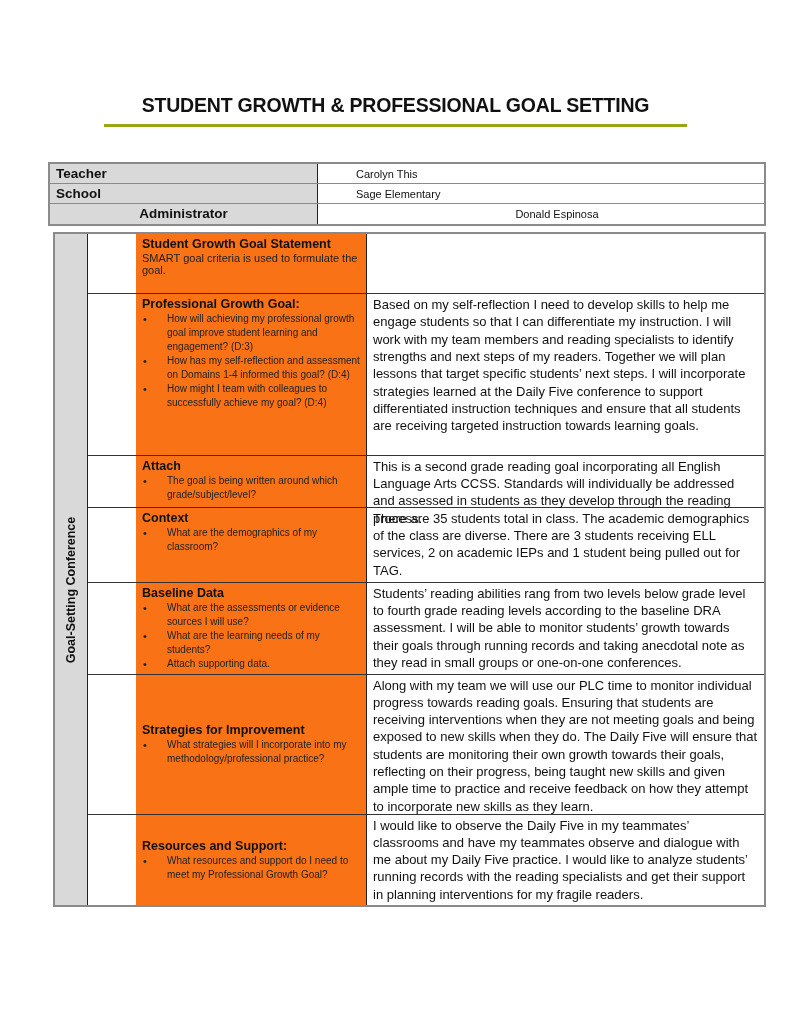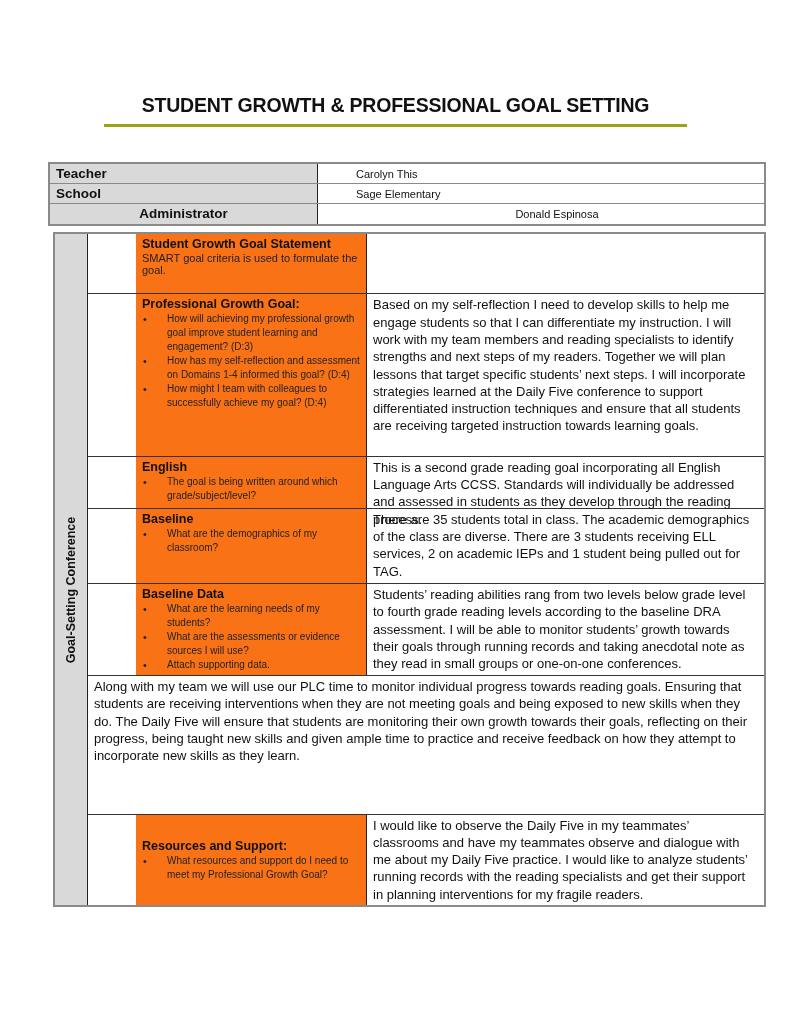--- a/index.html
+++ b/index.html
@@ -199,51 +199,57 @@
             <li>How will achieving my professional growth goal improve student learning and engagement? (D:3)</li>
             <li>How has my self-reflection and assessment on Domains 1-4 informed this goal? (D:4)</li>
             <li>How might I team with colleagues to successfully achieve my goal? (D:4)</li>
           </ul>
         </div>
         <div class="g-right">Based on my self-reflection I need to develop skills to help me engage students so that I can differentiate my instruction.  I will work with my team members and reading specialists to identify strengths and next steps of my readers.  Together we will plan lessons that target specific students’ next steps.  I will incorporate strategies learned at the Daily Five conference to support differentiated instruction techniques and ensure that all students are receiving targeted instruction towards learning goals.</div>
       </div>
 
       <div class="g-row" style="height:52px">
         <div class="g-left">
-          <div class="g-heading">English</div>
+          <div class="g-heading">Attach</div>
           <ul class="g-bullets">
             <li>The goal is being written around which grade/subject/level?</li>
           </ul>
         </div>
         <div class="g-right">This is a second grade reading goal incorporating all English Language Arts CCSS.  Standards will individually be addressed and assessed in students as they develop through the reading process.</div>
       </div>
 
       <div class="g-row" style="height:76px">
         <div class="g-left">
-          <div class="g-heading">Baseline</div>
+          <div class="g-heading">Context</div>
           <ul class="g-bullets">
             <li>What are the demographics of my classroom?</li>
           </ul>
         </div>
         <div class="g-right">There are 35 students total in class. The academic demographics of the class are diverse. There are 3 students receiving ELL services, 2 on academic IEPs and 1 student being pulled out for TAG.</div>
       </div>
 
       <div class="g-row" style="height:93px">
         <div class="g-left">
           <div class="g-heading">Baseline Data</div>
           <ul class="g-bullets">
+            <li>What are the assessments or evidence sources I will use?</li>
             <li>What are the learning needs of my students?</li>
-            <li>What are the assessments or evidence sources I will use?</li>
             <li>Attach supporting data.</li>
           </ul>
         </div>
         <div class="g-right">Students’ reading abilities rang from two levels below grade level to fourth grade reading levels according to the baseline DRA assessment.  I will be able to monitor students’ growth towards their goals through running records and taking anecdotal note as they read in small groups or one-on-one conferences.</div>
       </div>
 
       <div class="g-row" style="height:140px">
+        <div class="g-left vcenter">
+          <div class="g-heading">Strategies for Improvement</div>
+          <ul class="g-bullets">
+            <li>What strategies will I incorporate into my methodology/professional practice?</li>
+          </ul>
+        </div>
         <div class="g-right">Along with my team we will use our PLC time to monitor individual progress towards reading goals.  Ensuring that students are receiving interventions when they are not meeting goals and being exposed to new skills when they do.  The Daily Five will ensure that students are monitoring their own growth towards their goals, reflecting on their progress, being taught new skills and given ample time to practice and receive feedback on how they attempt to incorporate new skills as they learn.</div>
       </div>
 
       <div class="g-row" style="flex:1">
         <div class="g-left vcenter">
           <div class="g-heading">Resources and Support:</div>
           <ul class="g-bullets">
             <li>What resources and support do I need to meet my Professional Growth Goal?</li>
           </ul>
         </div>

